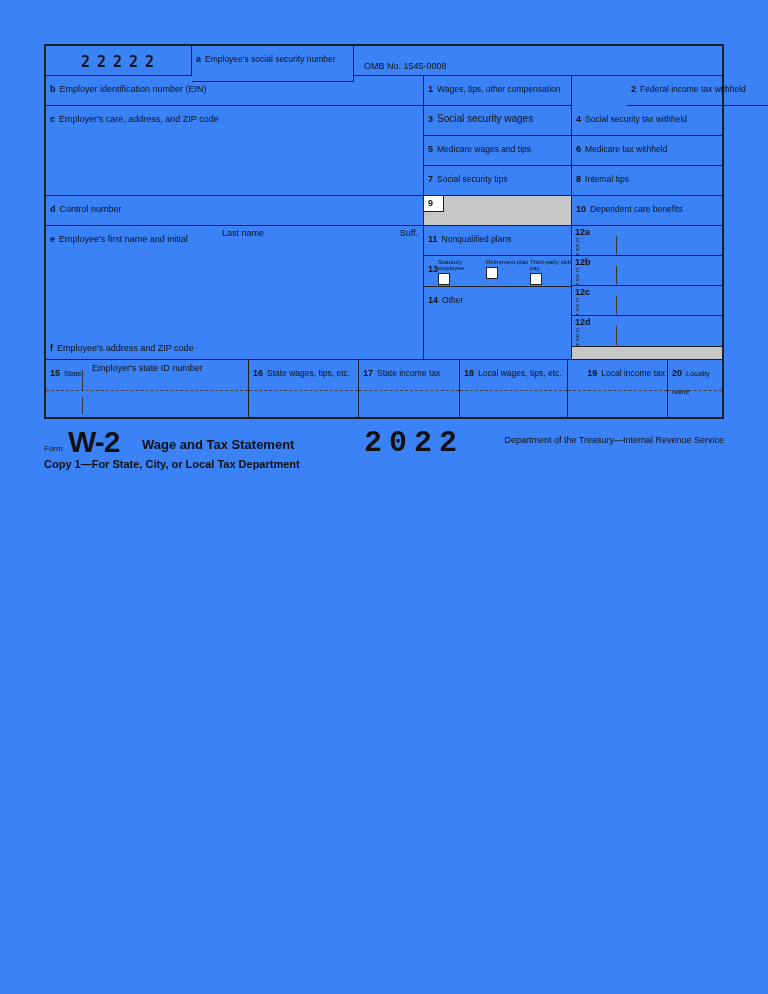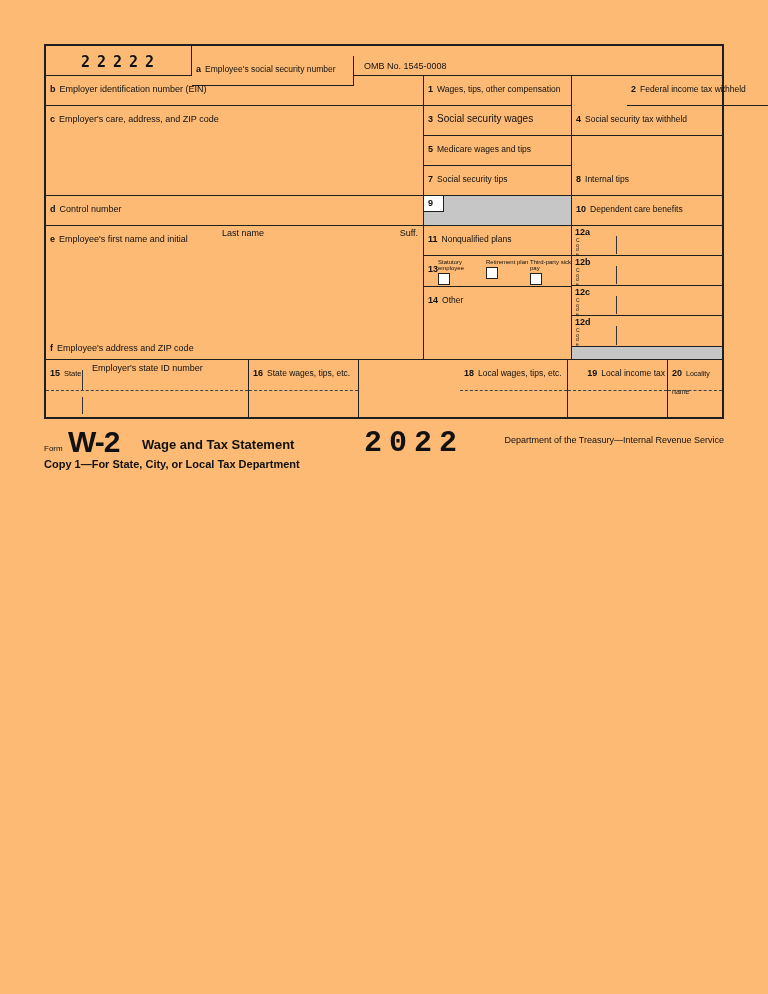--- a/index.html
+++ b/index.html
@@ -1,17 +1,17 @@
 <!DOCTYPE html>
 <html><head>
 <meta charset="utf-8">
 <style>
   * { margin:0; padding:0; box-sizing:border-box; }
   html,body { background:#ffffff; }
-  .page { position:relative; width:768px; height:994px; background:#fdba74;
+  .page { position:relative; width:768px; height:994px; background:#3b82f6;
           font-family:"Liberation Sans", sans-serif; color:#111; overflow:hidden; }
   .form { position:absolute; left:44px; top:44px; width:680px; height:375px;
           border:2px solid #1f1f1f; }
   .cell { position:absolute; padding:2px 2px 0 4px; }
   .bR { border-right:1px solid #1f1f1f; }
   .bB { border-bottom:1px solid #1f1f1f; }
   .bn { font-weight:bold; font-size:9px; padding-right:4px; }
   .bt { font-size:9px; }
   .bt-sm { font-size:7.5px; }
   .gray { background:#c6c6c6; }
@@ -45,21 +45,21 @@
 </style>
 </head>
 <body>
 
 <div class="page">
   <div class="form">
 
     <div class="cell bR bB ctrl-code" style="left:0;top:0;width:146px;height:30px;">
       <span>22222</span>
     </div>
-    <div class="cell bR bB" style="left:146px;top:10px;width:162px;height:30px;">
+    <div class="cell bR bB" style="left:146px;top:0;width:162px;height:36px;">
       <span class="bn">a</span><span class="bt" style="font-size:8.5px">Employee's social security number</span>
       <div class="field"></div>
     </div>
     <div class="cell bB" style="left:308px;top:0;width:368px;height:30px;">
       <div class="omb">OMB No. 1545-0008</div>
     </div>
 
     <div class="cell bR bB" style="left:0;top:30px;width:378px;height:30px;">
       <span class="bn">b</span><span class="bt">Employer identification number (EIN)</span>
       <div class="field"></div>
@@ -80,20 +80,24 @@
     <div class="cell bR bB" style="left:378px;top:60px;width:148px;height:30px;">
       <span class="bn">3</span><span class="bt" style="font-size:10px">Social security wages</span>
       <div class="field"></div>
     </div>
     <div class="cell bB" style="left:526px;top:60px;width:150px;height:30px;">
       <span class="bn">4</span><span class="bt" style="font-size:8.5px">Social security tax withheld</span>
       <div class="field"></div>
     </div>
     <div class="cell bR bB" style="left:378px;top:90px;width:148px;height:30px;">
       <span class="bn">5</span><span class="bt" style="font-size:8.5px">Medicare wages and tips</span>
+      <div class="field"></div>
+    </div>
+    <div class="cell bB" style="left:526px;top:90px;width:150px;height:30px;">
+      <span class="bn">6</span><span class="bt" style="font-size:8.5px">Medicare tax withheld</span>
       <div class="field"></div>
     </div>
     <div class="cell bR bB" style="left:378px;top:120px;width:148px;height:30px;">
       <span class="bn">7</span><span class="bt" style="font-size:8.5px">Social security tips</span>
       <div class="field"></div>
     </div>
     <div class="cell bB" style="left:526px;top:120px;width:150px;height:30px;">
       <span class="bn">8</span><span class="bt" style="font-size:8.5px">Internal tips</span>
       <div class="field"></div>
     </div>
@@ -175,20 +179,25 @@
     <div class="cell bR" style="left:0;top:314px;width:203px;height:57px;">
       <span class="bn">15</span><span class="bt-sm">State</span>
       <span class="bt" style="position:absolute;left:46px;top:3px">Employer's state ID number</span>
       <div class="tick" style="top:10px;height:20px"></div>
       <div class="tick" style="top:37px;height:17px"></div>
       <div class="dash"></div>
       <div class="field"></div>
     </div>
     <div class="cell bR" style="left:203px;top:314px;width:110px;height:57px;">
       <span class="bn">16</span><span class="bt" style="font-size:8.5px">State wages, tips, etc.</span>
+      <div class="dash"></div>
+      <div class="field"></div>
+    </div>
+    <div class="cell bR" style="left:313px;top:314px;width:101px;height:57px;">
+      <span class="bn">17</span><span class="bt" style="font-size:8.5px">State income tax</span>
       <div class="dash"></div>
       <div class="field"></div>
     </div>
     <div class="cell bR" style="left:414px;top:314px;width:108px;height:57px;">
       <span class="bn">18</span><span class="bt" style="font-size:8.5px">Local wages, tips, etc.</span>
       <div class="dash"></div>
       <div class="field"></div>
     </div>
     <div class="cell bR" style="left:522px;top:314px;width:100px;height:57px;text-align:right;">
       <span class="bn">19</span><span class="bt" style="font-size:8.5px">Local income tax</span>

